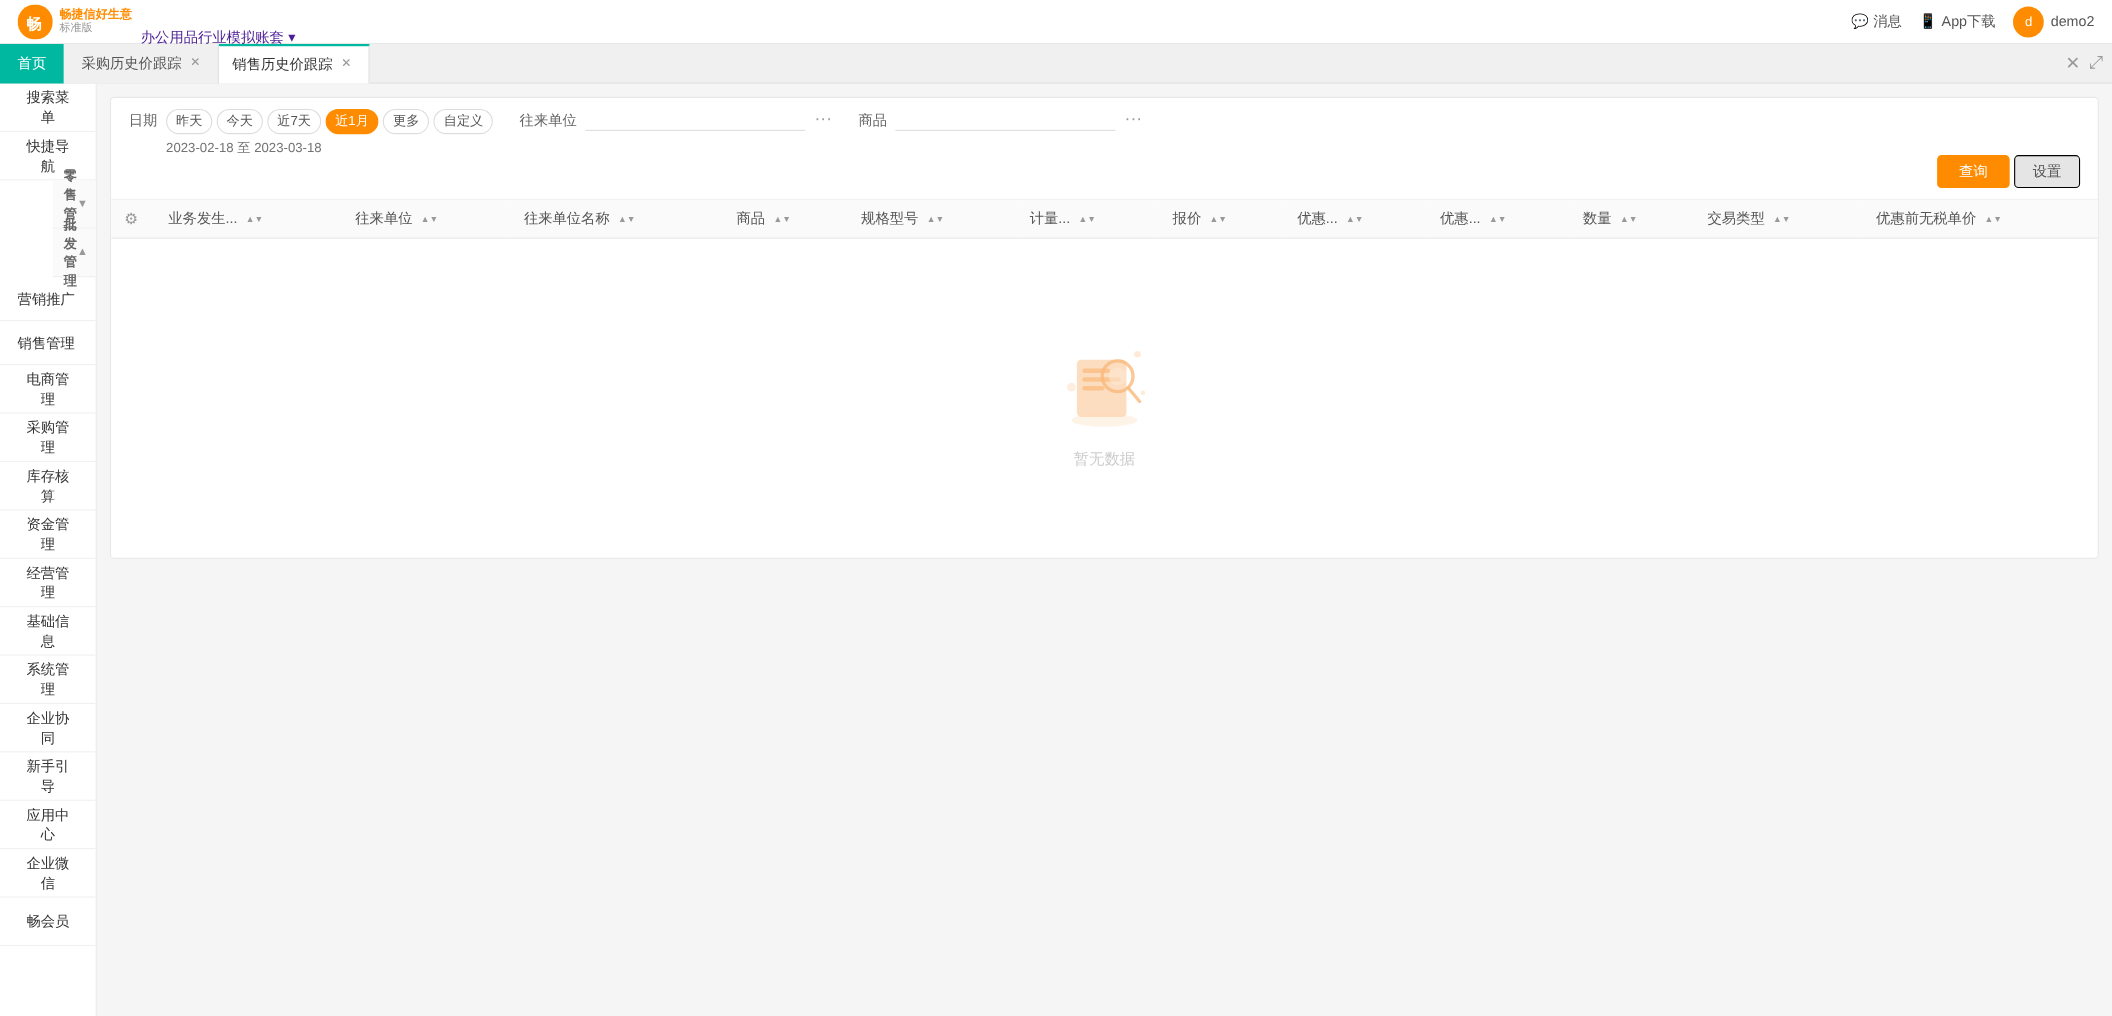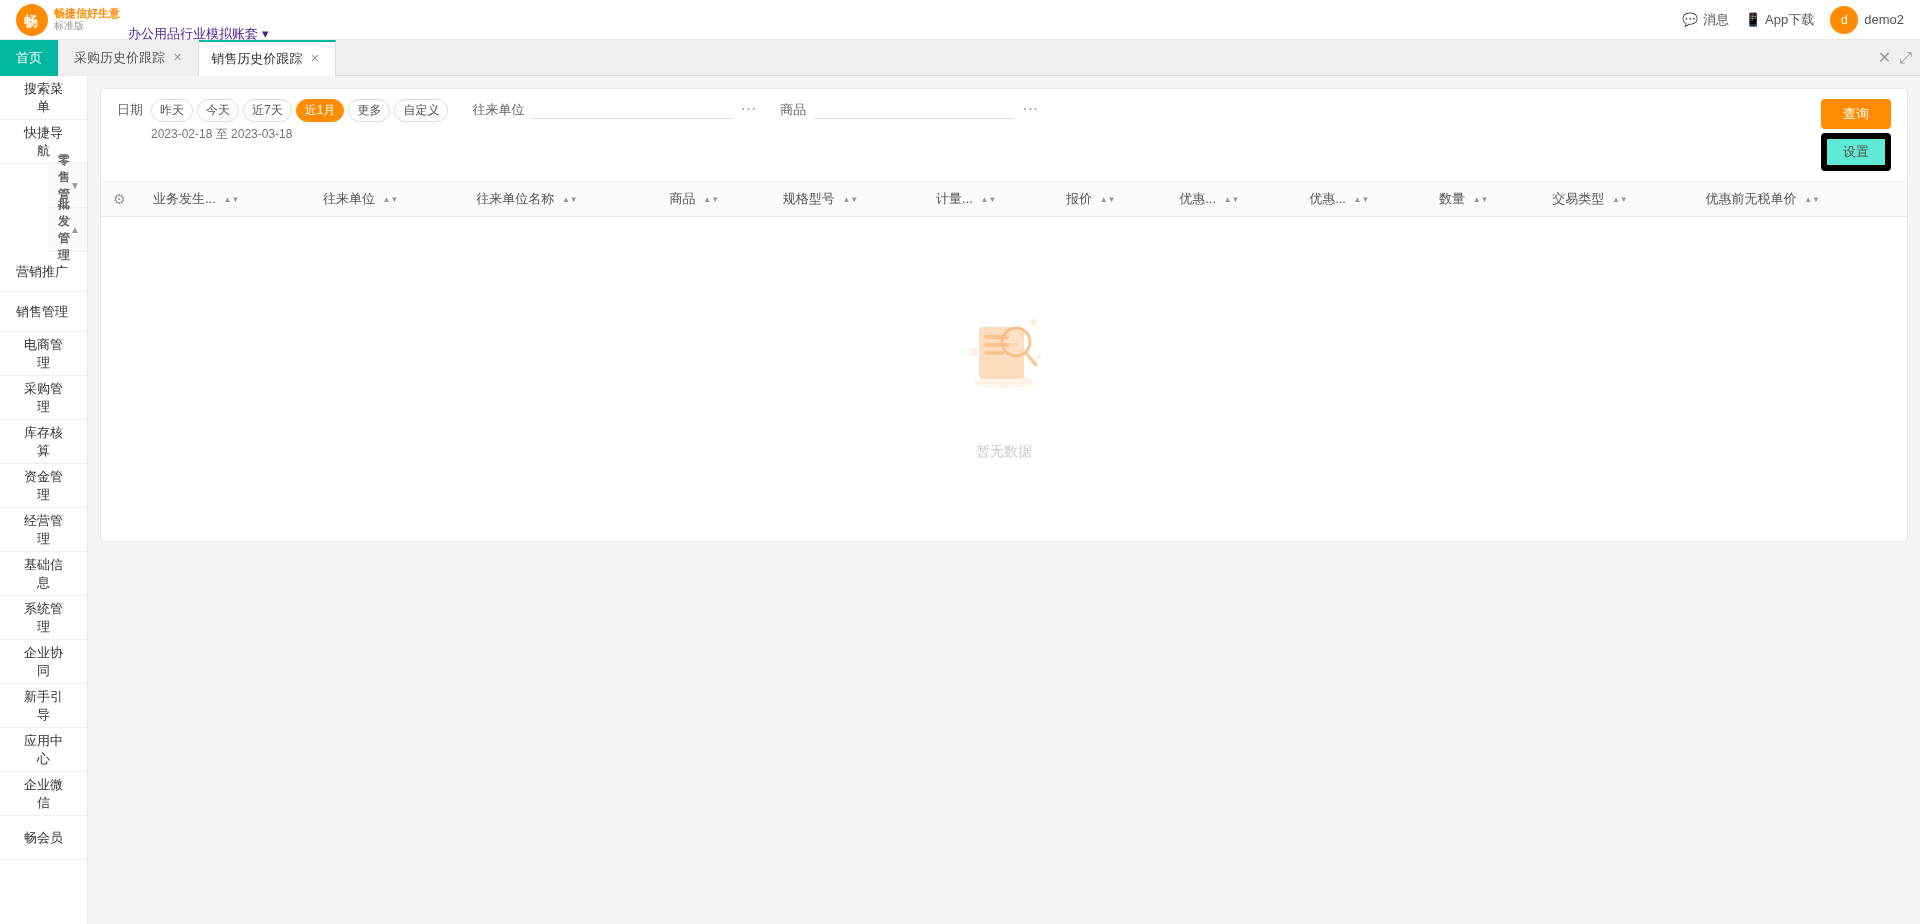--- a/index.html
+++ b/index.html
@@ -305,33 +305,34 @@
     .search-btn {
       background: #ff8c00;
       color: #fff;
       border: none;
       border-radius: 4px;
       padding: 6px 20px;
       cursor: pointer;
       font-size: 13px;
     }
     .settings-btn {
-      background: #5eead4;
-      color: #555;
-      border: 6px solid #000000;
+      background: #e5e5e5;
+      color: #555;
+      border: 1px solid #000000;
       border-radius: 4px;
       padding: 4px 16px;
       cursor: pointer;
       font-size: 13px;
     }
     .filter-actions {
       display: flex;
-      flex-direction: column;
+      flex-direction: row;
       gap: 4px;
       margin-left: auto;
+      margin-top: 42px;
     }
 
     
     .data-table {
       width: 100%;
       border-collapse: collapse;
     }
     .data-table th {
       background: #fafafa;
       border-bottom: 1px solid #e8e8e8;
@@ -360,21 +361,20 @@
       font-size: 14px;
     }
 
     
     .empty-state {
       display: flex;
       flex-direction: column;
       align-items: center;
       justify-content: space-between;
       padding: 80px 0;
-      gap: 34px;
     }
     .empty-icon {
       width: 100px;
       height: 100px;
       margin-bottom: 12px;
     }
     .empty-text {
       color: #ccc;
       font-size: 14px;
     }

